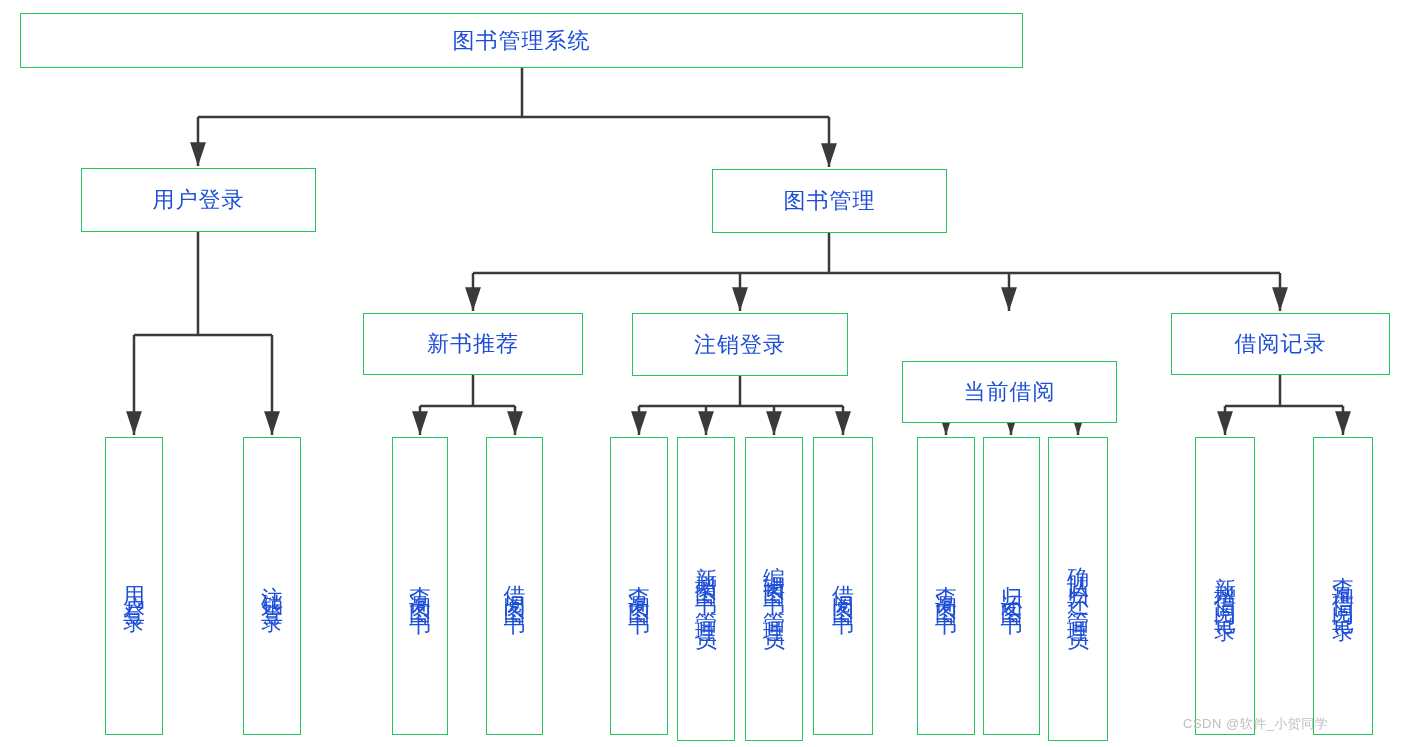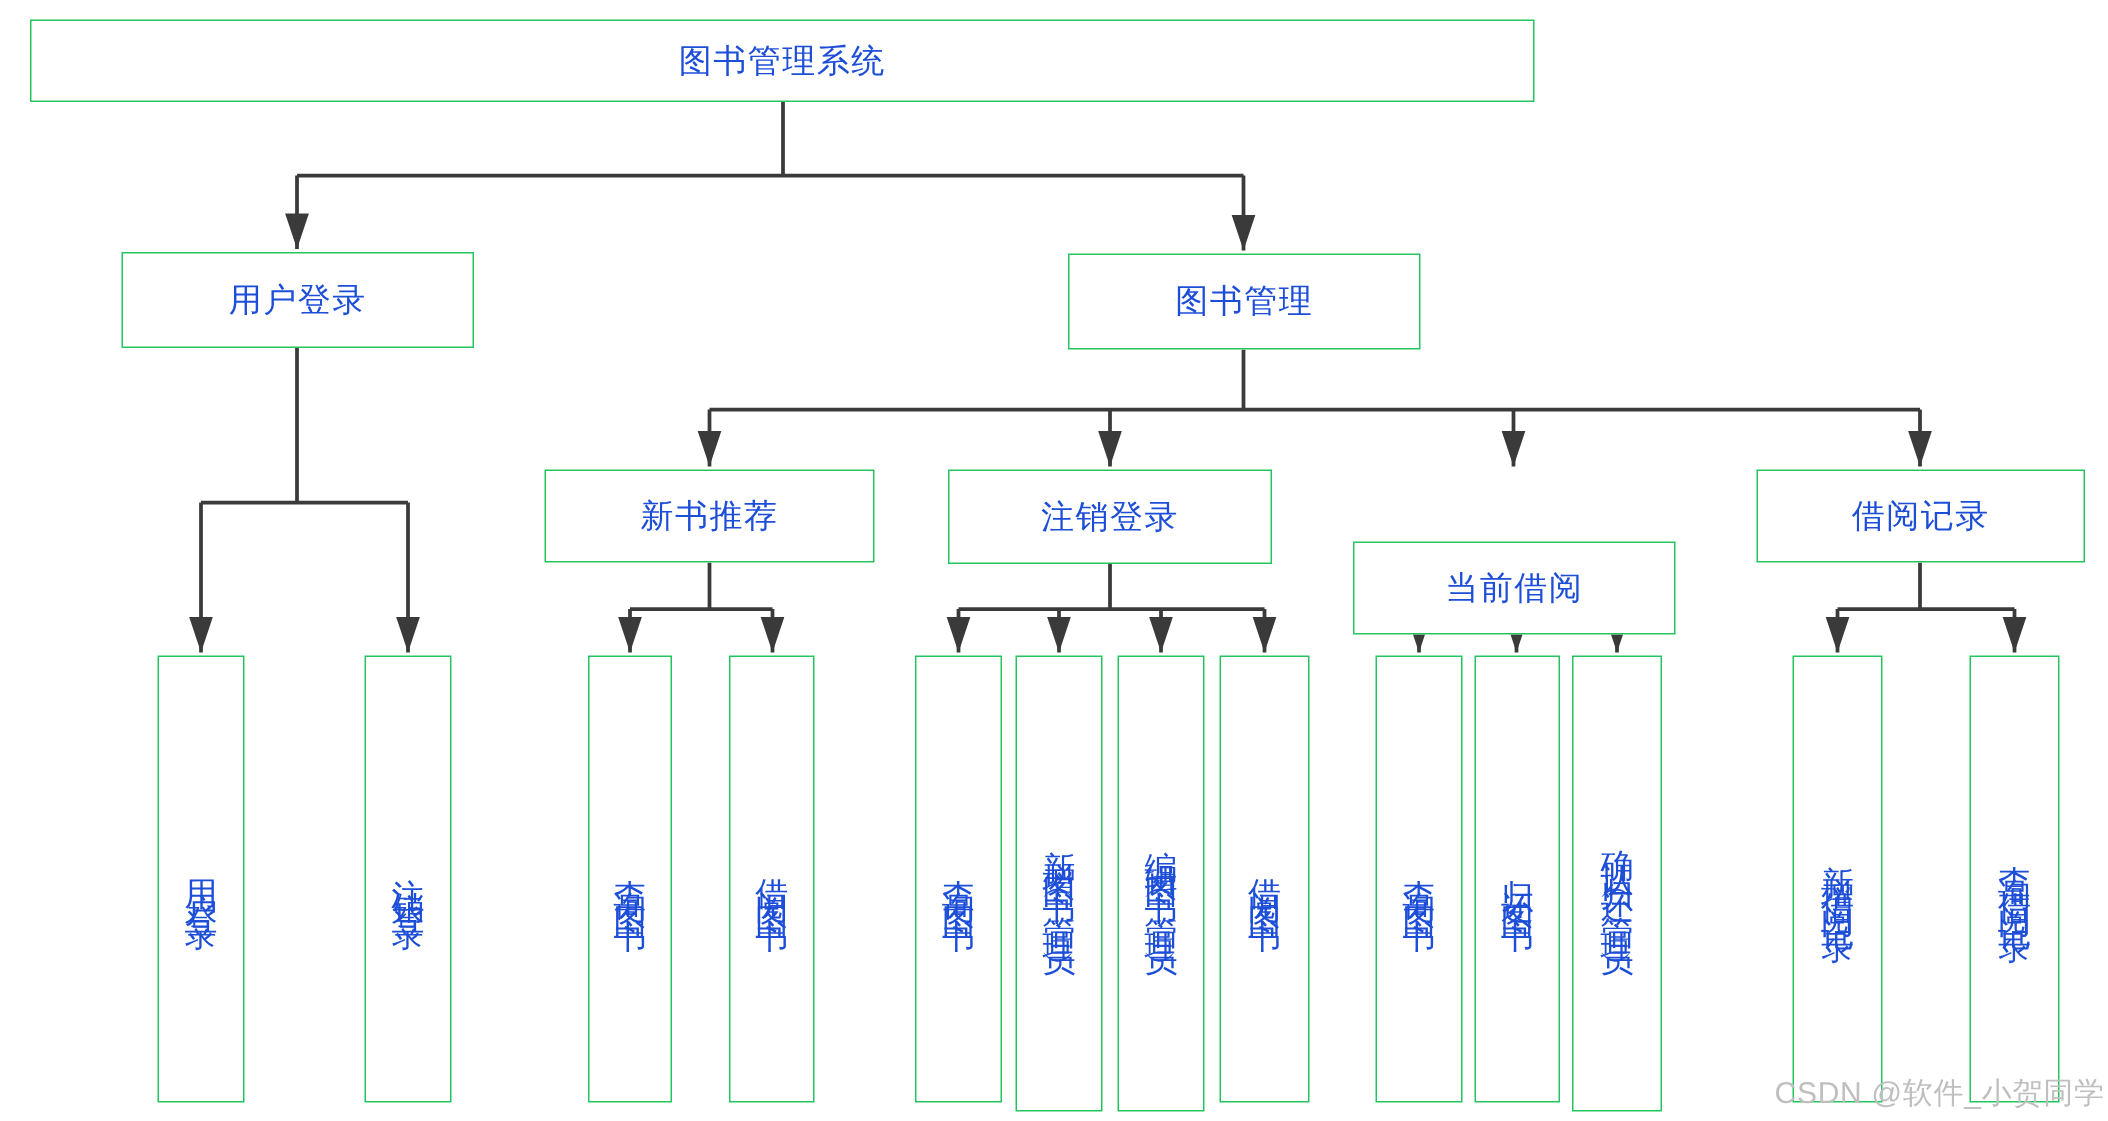--- a/index.html
+++ b/index.html
@@ -50,21 +50,21 @@
   .lf-8  { left: 813px;  top: 437px; width: 60px; height: 298px; }
   .lf-9  { left: 917px;  top: 437px; width: 58px; height: 298px; }
   .lf-10 { left: 983px;  top: 437px; width: 57px; height: 298px; }
   .lf-11 { left: 1048px; top: 437px; width: 60px; height: 304px; }
   .lf-12 { left: 1195px; top: 437px; width: 60px; height: 298px; }
   .lf-13 { left: 1313px; top: 437px; width: 60px; height: 298px; }
   #watermark {
     position: absolute;
     left: 1183px;
     top: 715px;
-    font-size: 20px;
+    font-size: 13px;
     color: #bfbfbf;
     z-index: 5;
     white-space: nowrap;
     letter-spacing: 0.5px;
   }
 </style>
 </head>
 <body>
 
 <div id="stage">

